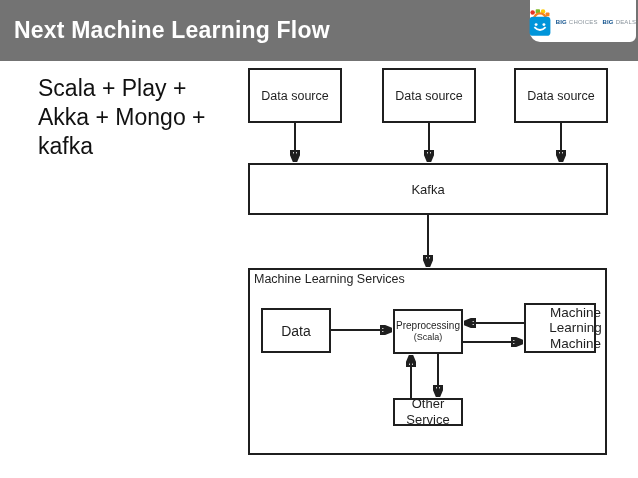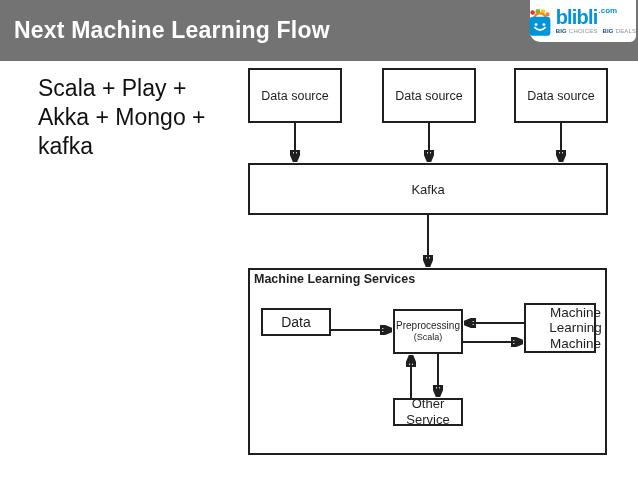--- a/index.html
+++ b/index.html
@@ -42,23 +42,23 @@
   .dbox{
     position:absolute;background:#ffffff;border:2px solid #1F1F1F;
     box-sizing:border-box;display:flex;flex-direction:column;
     align-items:center;justify-content:center;color:#1F1F1F;text-align:left;
   }
   .src{width:94px;height:55px;top:68px;font-size:12.5px;}
   .src1{left:248px;} .src2{left:382px;} .src3{left:514px;}
   .kafka{left:248px;top:163px;width:360px;height:52px;font-size:13px;}
   .mls{left:248px;top:268px;width:359px;height:187px;background:transparent;}
   .mls-label{
-    position:absolute;left:254px;top:272px;font-size:12.5px;color:#1F1F1F;font-weight:bold;
+    position:absolute;left:254px;top:272px;font-size:12.5px;color:#1F1F1F;
   }
-  .data{left:261px;top:308px;width:70px;height:28px;font-size:14px;}
+  .data{left:261px;top:308px;width:70px;height:45px;font-size:14px;}
   .prep{left:393px;top:309px;width:70px;height:45px;font-size:10px;line-height:1.25;}
   .prep .sub{font-size:9px;}
   .mle{left:524px;top:303px;width:72px;height:50px;font-size:13.5px;line-height:1.13;padding-left:31px;}
   .other{left:393px;top:398px;width:70px;height:28px;font-size:13px;line-height:1.25;}
 
   .arrows{position:absolute;left:0;top:0;pointer-events:none;}
   .arrows path{stroke:#1F1F1F;stroke-width:2;fill:none;}
 </style>
 </head>
 <body>
@@ -73,24 +73,20 @@
         <rect x="10" y="2.2" width="5" height="5" rx="1" fill="#7DB928"></rect>
         <circle cx="18.5" cy="5" r="2.6" fill="#FFCB05"></circle>
         <rect x="21.5" y="6" width="4.4" height="4.4" rx="1" fill="#F5821F"></rect>
         <path d="M8,14 a7,7 0 0 1 14,0" stroke="#F5821F" stroke-width="2.6" fill="none"></path>
         <rect x="3" y="11" width="24" height="22" rx="4" fill="#0095DA"></rect>
         <circle cx="10.5" cy="20" r="1.7" fill="#ffffff"></circle>
         <circle cx="19.5" cy="20" r="1.7" fill="#ffffff"></circle>
         <path d="M8.5,23 q6.5,6.5 13,0" stroke="#ffffff" stroke-width="2.2" fill="none"></path>
       </svg>
       <div class="logo-right">
-        <div class="brand-row">
-          <span class="brand">blibli</span>
-          <span class="tld">.com</span>
-        </div>
         <div class="tagline">
           <span class="big">BIG</span>
           <span class="lite">CHOICES</span>
           <span class="big">BIG</span>
           <span class="lite">DEALS</span>
         </div>
       </div>
     </div>
   </header>
 

